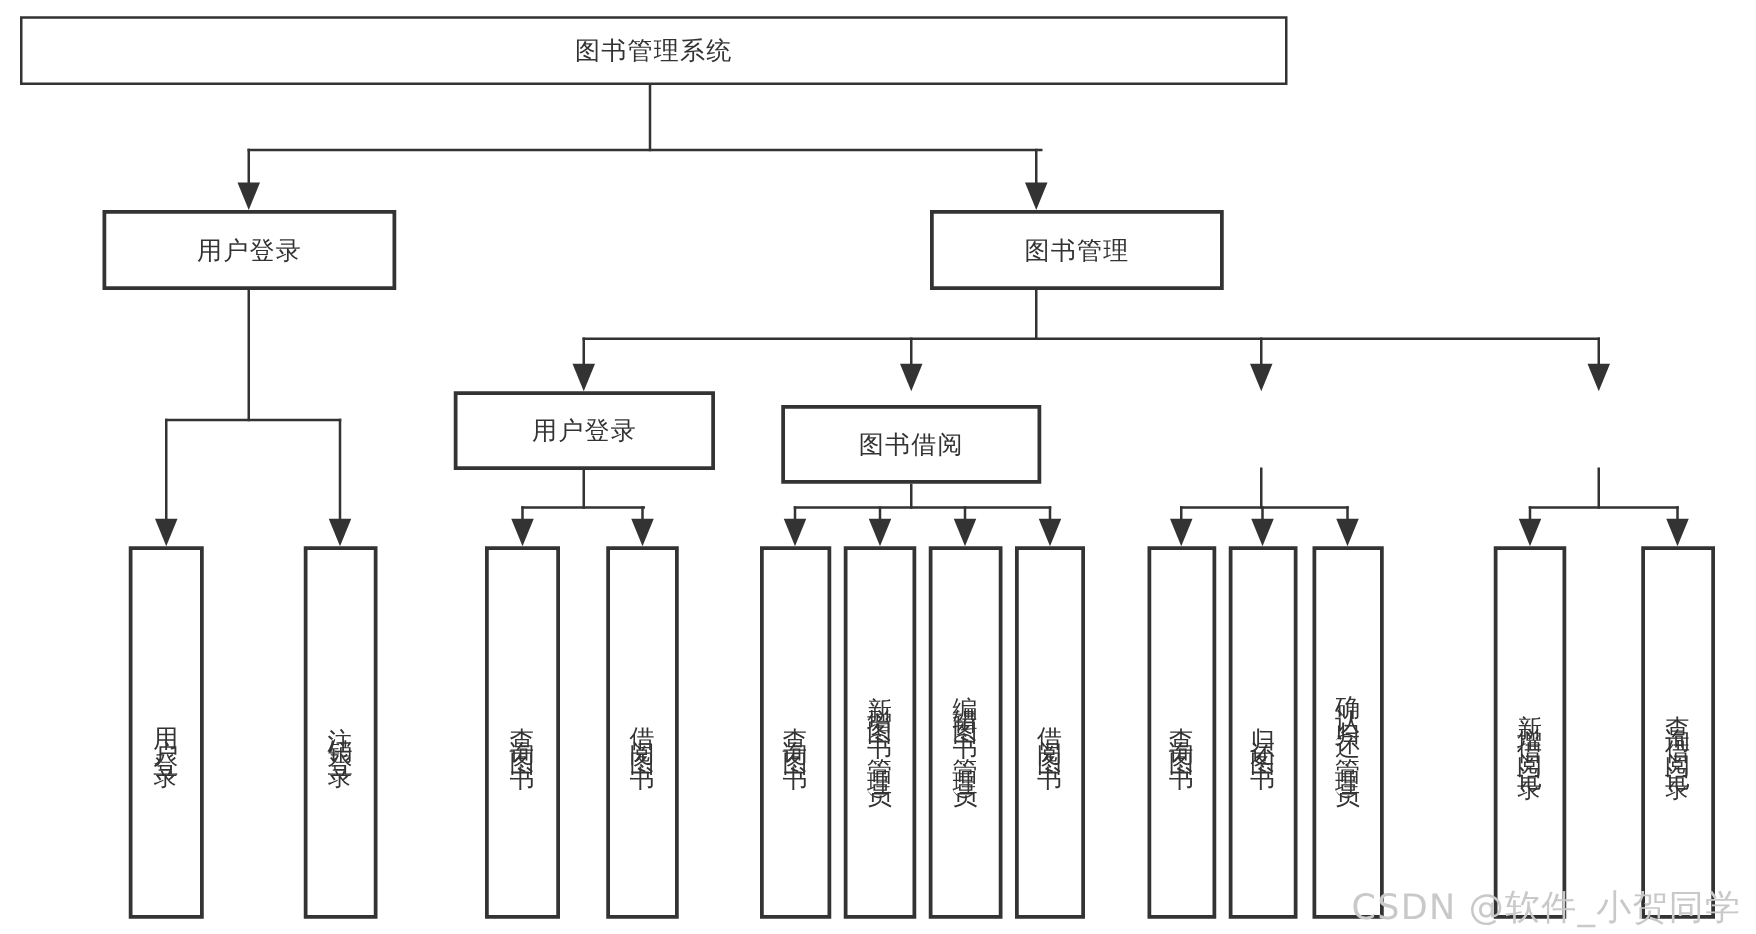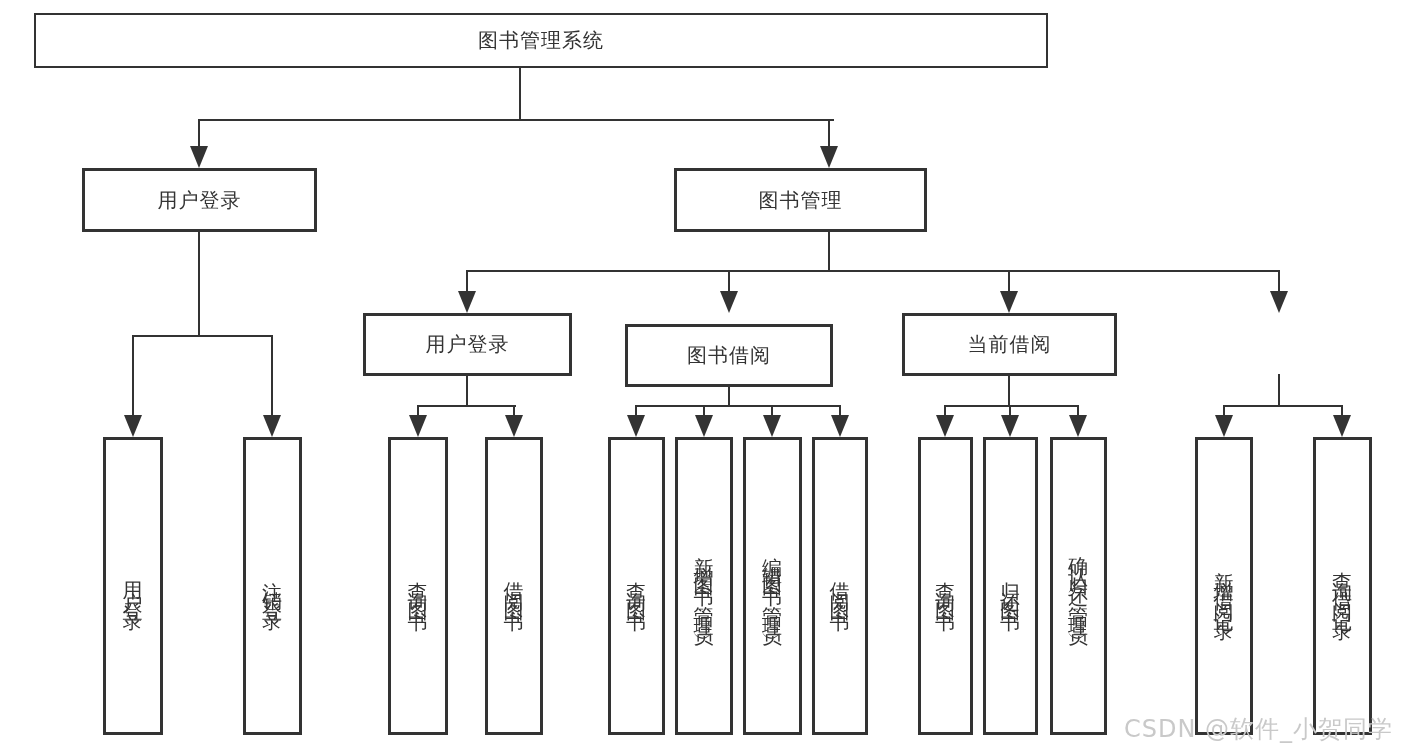--- a/index.html
+++ b/index.html
@@ -13,21 +13,21 @@
   }
   .box {
     position: absolute;
     box-sizing: border-box;
     border: 3px solid #333333;
     background: #ffffff;
     display: flex;
     align-items: center;
     justify-content: center;
   }
-  .box.rootbox { border-width: 2px; margin-left: 18px; }
+  .box.rootbox { border-width: 2px; }
   .box span {
     color: #333333;
     font-size: 20px;
     letter-spacing: 1px;
     white-space: nowrap;
   }
   .box.v span {
     writing-mode: vertical-rl;
     line-height: 1;
     letter-spacing: 10px;
@@ -38,21 +38,21 @@
     position: absolute;
     width: 0; height: 0;
     border-left: 9px solid transparent;
     border-right: 9px solid transparent;
     border-top: 22px solid #333333;
   }
   .watermark {
     position: absolute;
     right: 12px;
     bottom: 2px;
-    font-size: 24px;
+    font-size: 28px;
     color: #c9c9c9;
     letter-spacing: 1px;
     z-index: 10;
     white-space: nowrap;
   }
 </style>
 </head>
 <body>
 
 <div class="canvas">
@@ -116,32 +116,29 @@
   <div class="line" style="left:1341px;top:405px;width:2px;height:15px"></div>
   <div class="arrow" style="left:1333px;top:415px"></div>
 
   <div class="box rootbox" style="left:16px;top:13px;width:1014px;height:55px">
     <span>图书管理系统</span>
   </div>
 
   <div class="box" style="left:82px;top:168px;width:235px;height:64px">
     <span>用户登录</span>
   </div>
-  <div class="box" style="left:674px;top:168px;width:253px;height:64px">
+  <div class="box" style="left:744px;top:168px;width:235px;height:64px">
     <span>图书管理</span>
   </div>
 
   <div class="box" style="left:363px;top:313px;width:209px;height:63px">
     <span>用户登录</span>
   </div>
   <div class="box" style="left:625px;top:324px;width:208px;height:63px">
     <span>图书借阅</span>
-  </div>
-  <div class="box" style="left:902px;top:313px;width:215px;height:63px">
-    <span>当前借阅</span>
   </div>
 
   <div class="box v" style="left:103px;top:437px;width:60px;height:298px">
     <span>用户登录</span>
   </div>
   <div class="box v" style="left:243px;top:437px;width:59px;height:298px">
     <span>注销登录</span>
   </div>
 
   <div class="box v" style="left:388px;top:437px;width:60px;height:298px">

